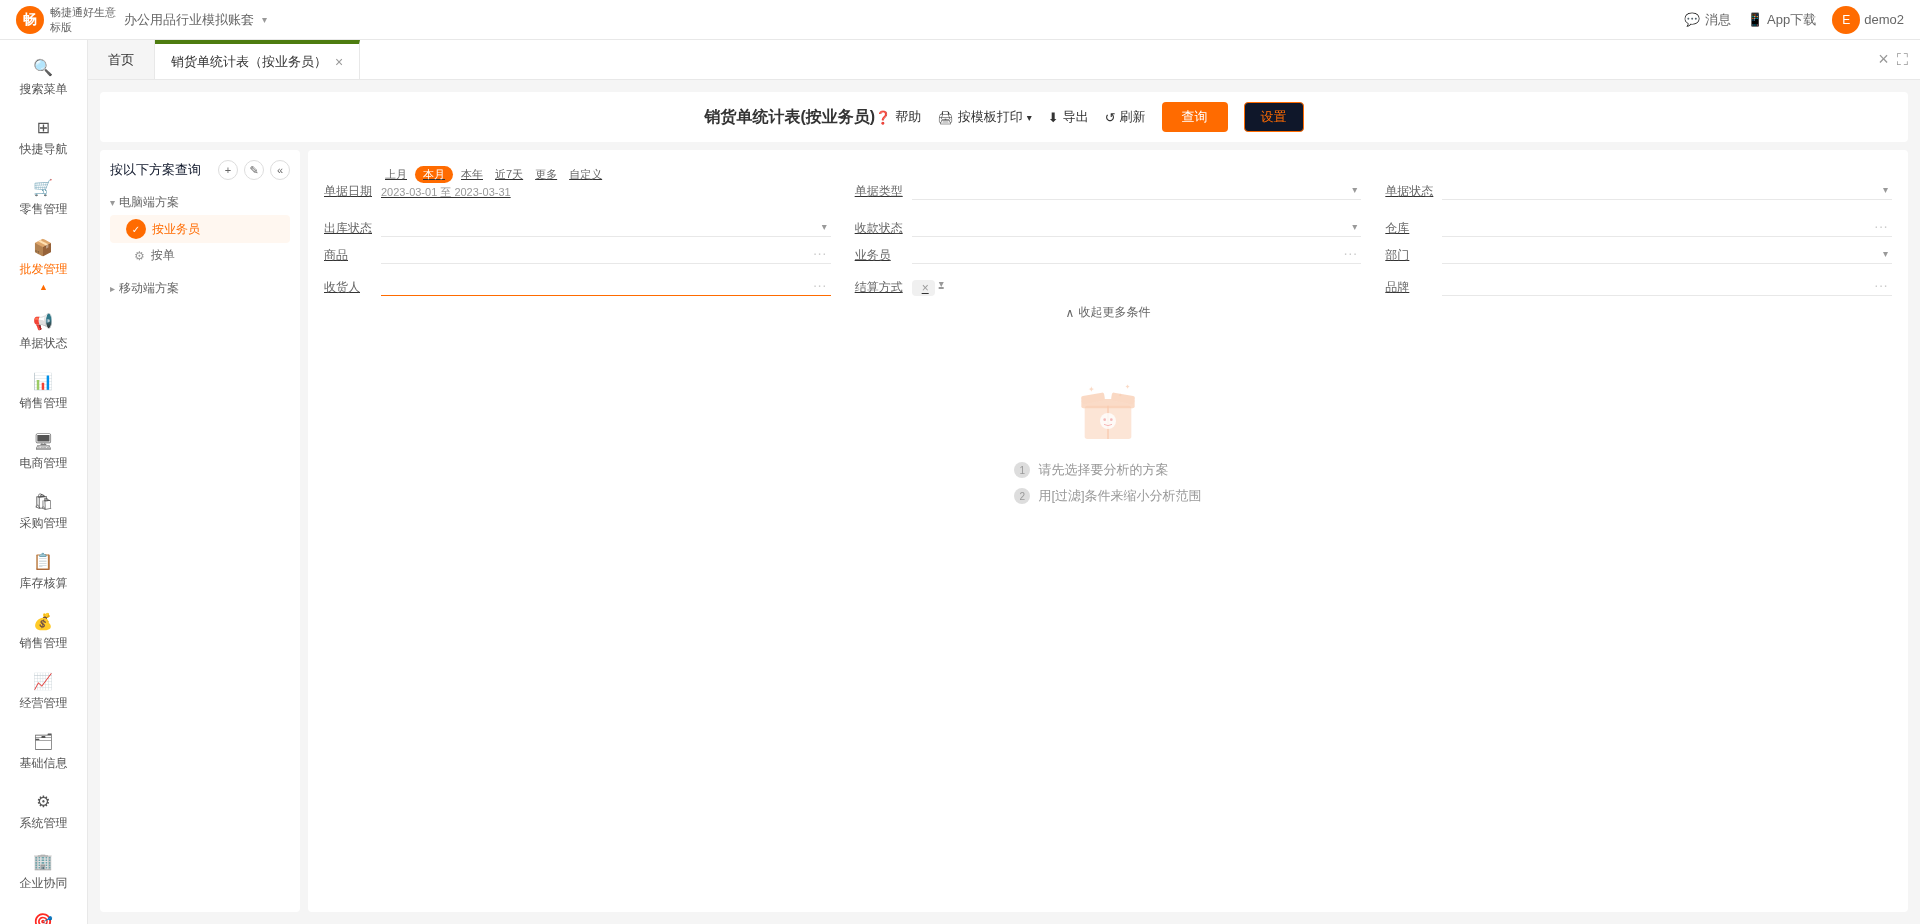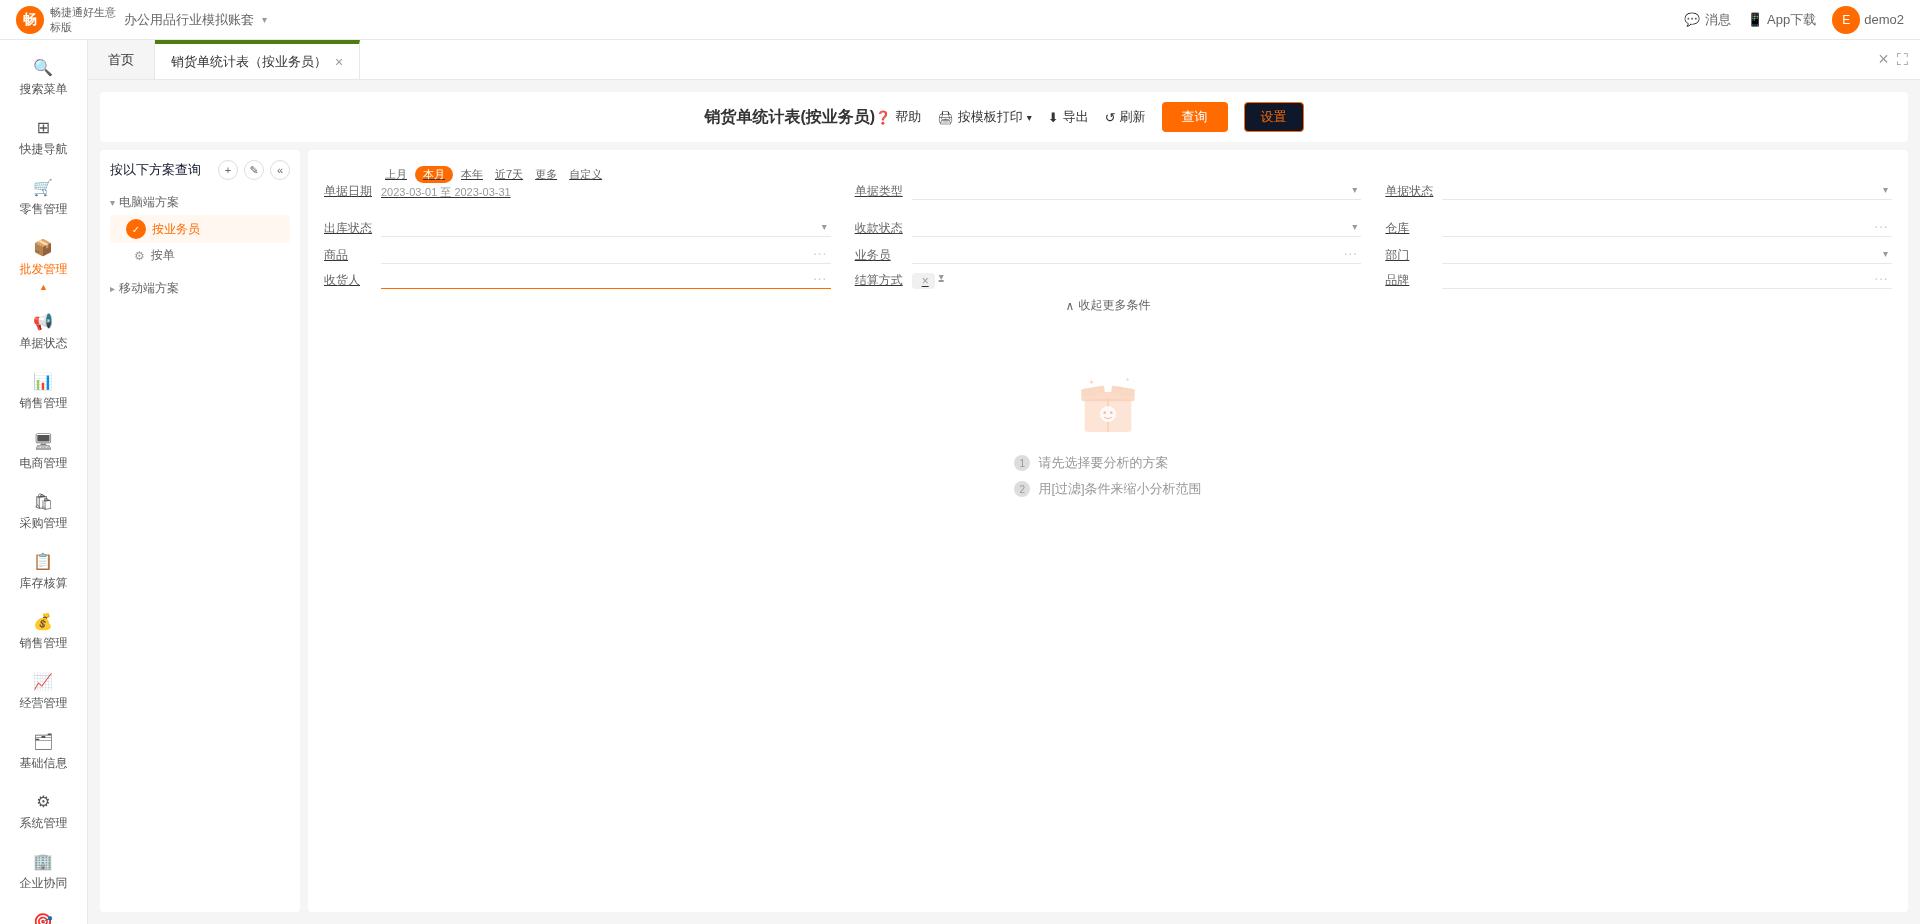--- a/index.html
+++ b/index.html
@@ -336,21 +336,21 @@
 
               <div class="filter-item">
                 <span class="filter-label">仓库</span>
                 <div class="filter-control">
                   <input class="filter-input" type="text" style="">
                   <span class="filter-dots">···</span>
                 </div>
               </div>
             </div>
 
-            <div style="display:grid; grid-template-columns: repeat(3, 1fr); gap: 14px 24px; margin-bottom: 2px;">
+            <div style="display:grid; grid-template-columns: repeat(3, 1fr); gap: 14px 24px; margin-bottom: 9px;">
 
               <div class="filter-item">
                 <span class="filter-label">商品</span>
                 <div class="filter-control">
                   <input class="filter-input" type="text" style="">
                   <span class="filter-dots">···</span>
                 </div>
               </div>
 
               <div class="filter-item">

